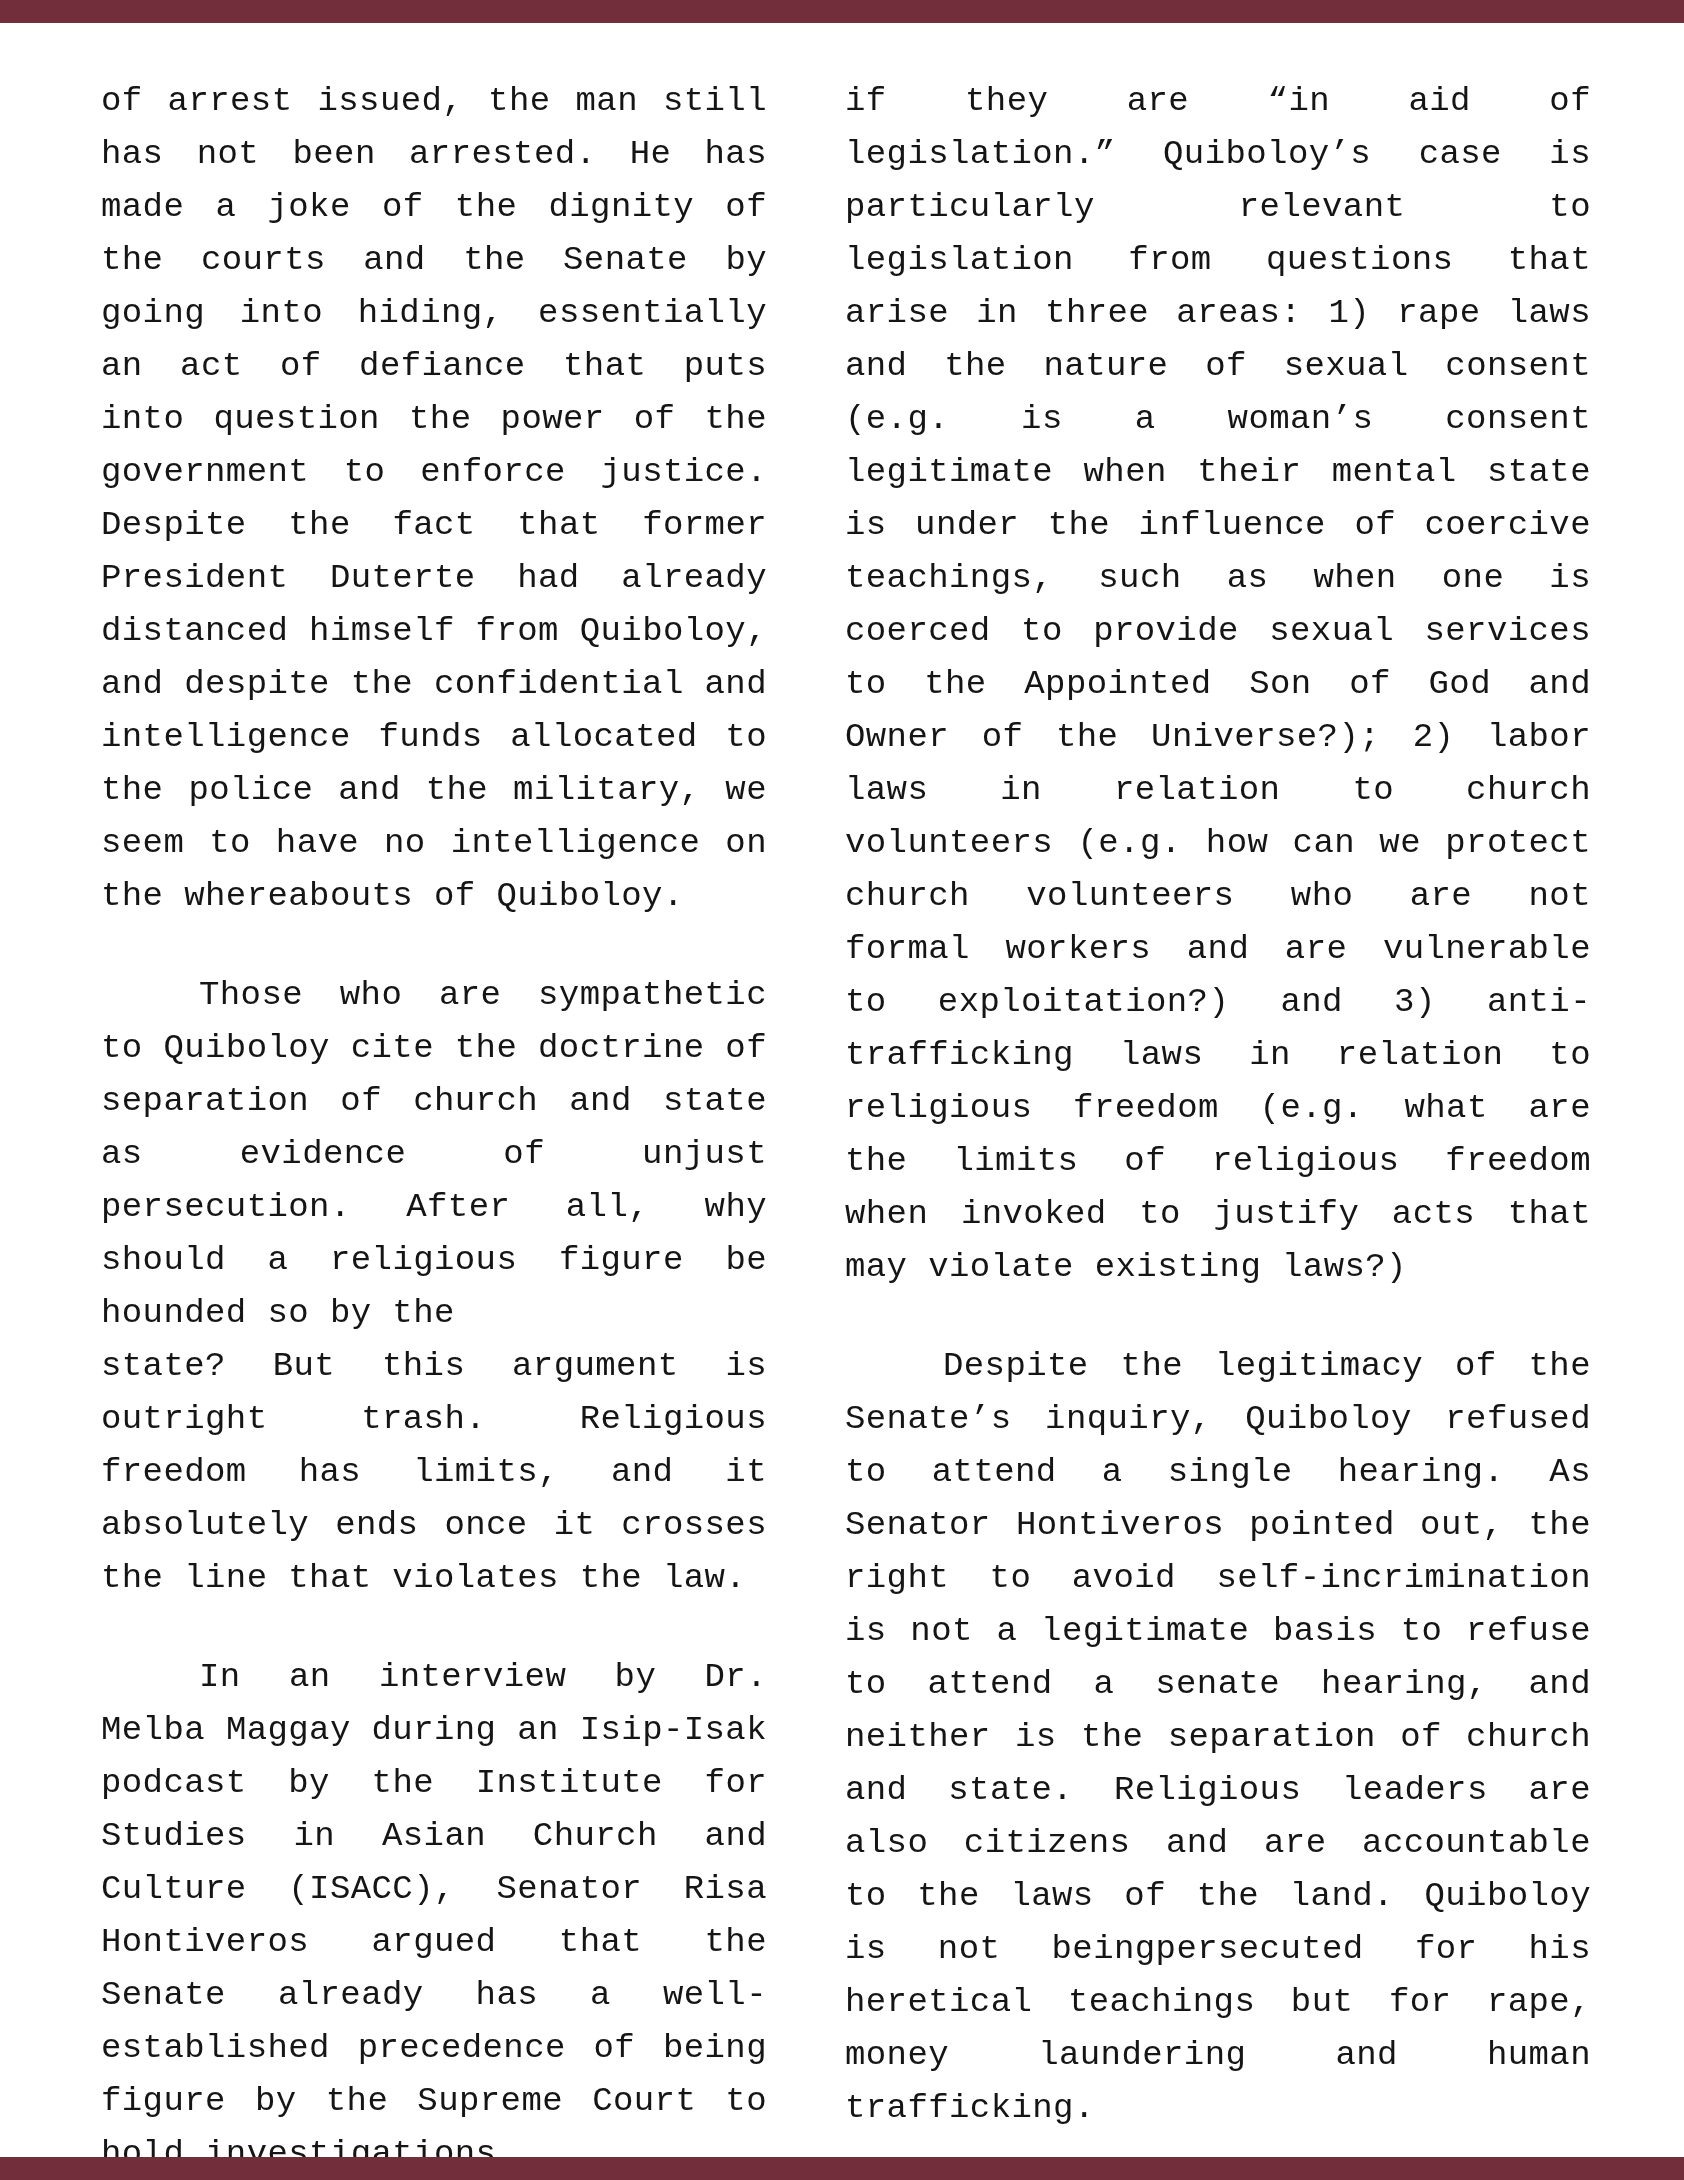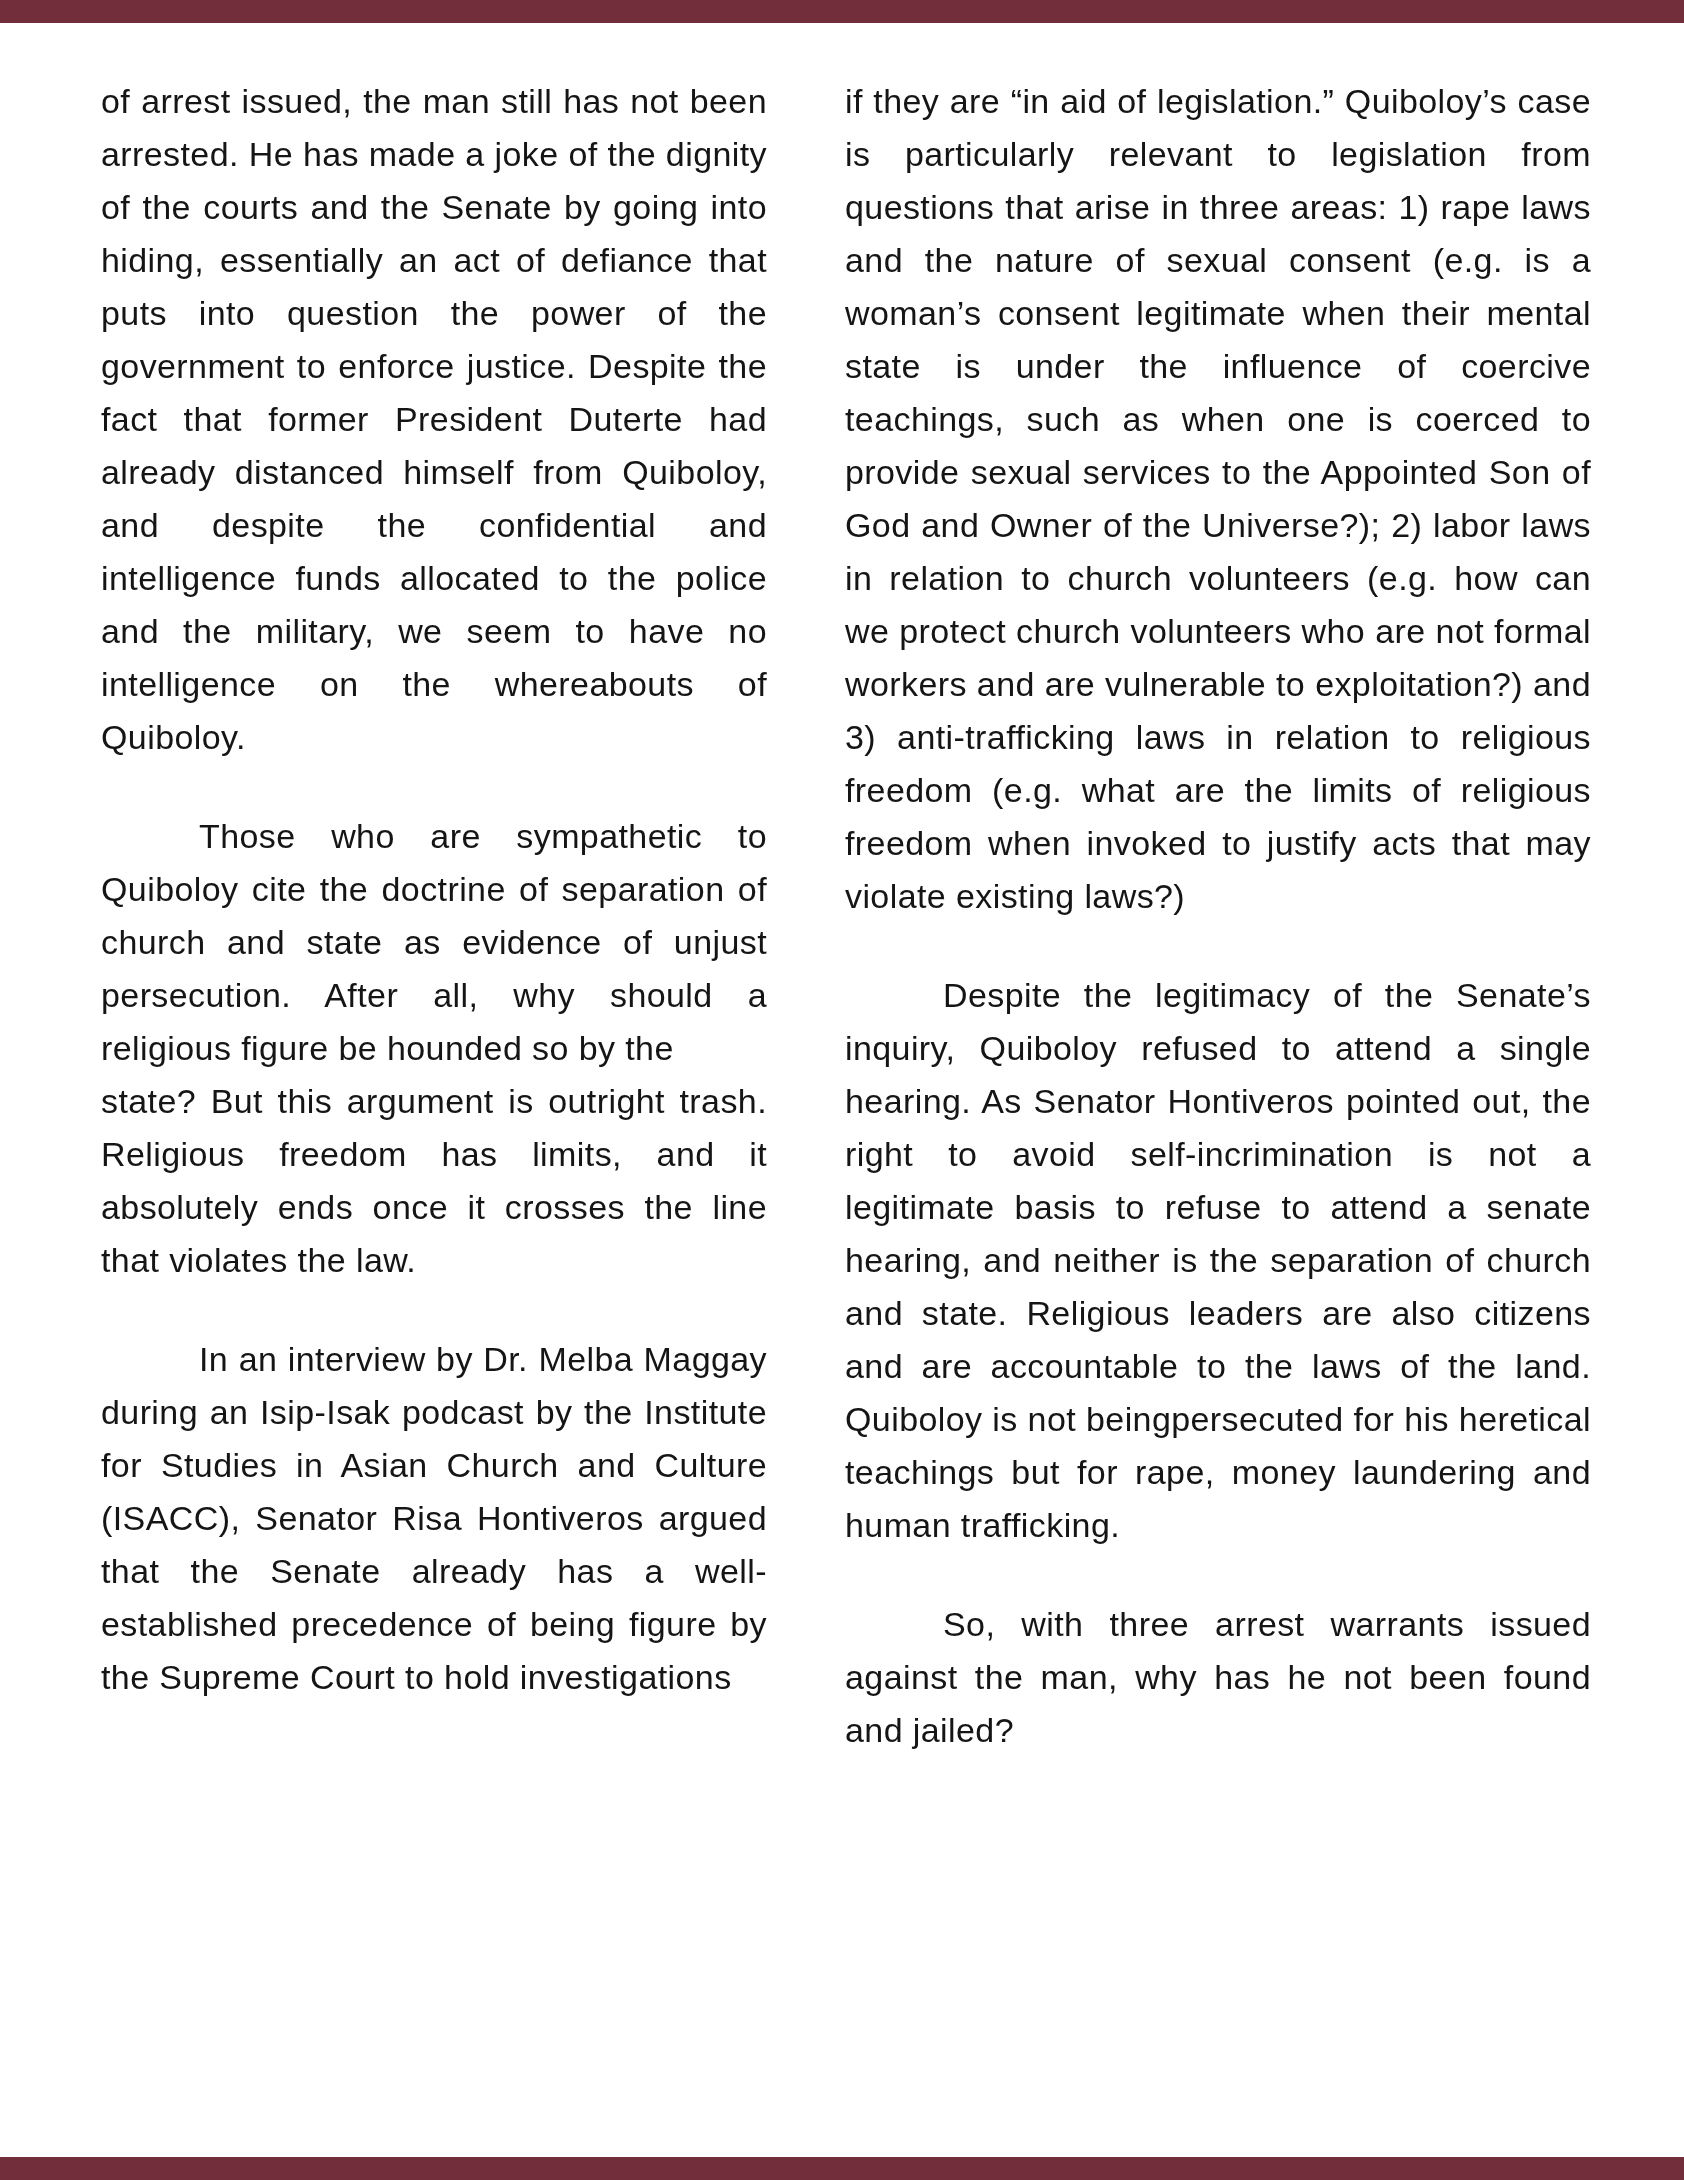--- a/index.html
+++ b/index.html
@@ -6,21 +6,21 @@
     margin: 0;
     padding: 0;
     background: #ffffff;
   }
   .page {
     position: relative;
     width: 1685px;
     height: 2181px;
     background: #ffffff;
     overflow: hidden;
-    font-family: Liberation Sans, sans-serif;
+    font-family: Liberation Mono, monospace;
     color: #151515;
   }
   .bar {
     position: absolute;
     left: 0;
     width: 1685px;
     background: #722E3A;
   }
   .bar-top { top: 0; height: 23px; }
   .bar-bottom { top: 2157px; height: 24px; }

